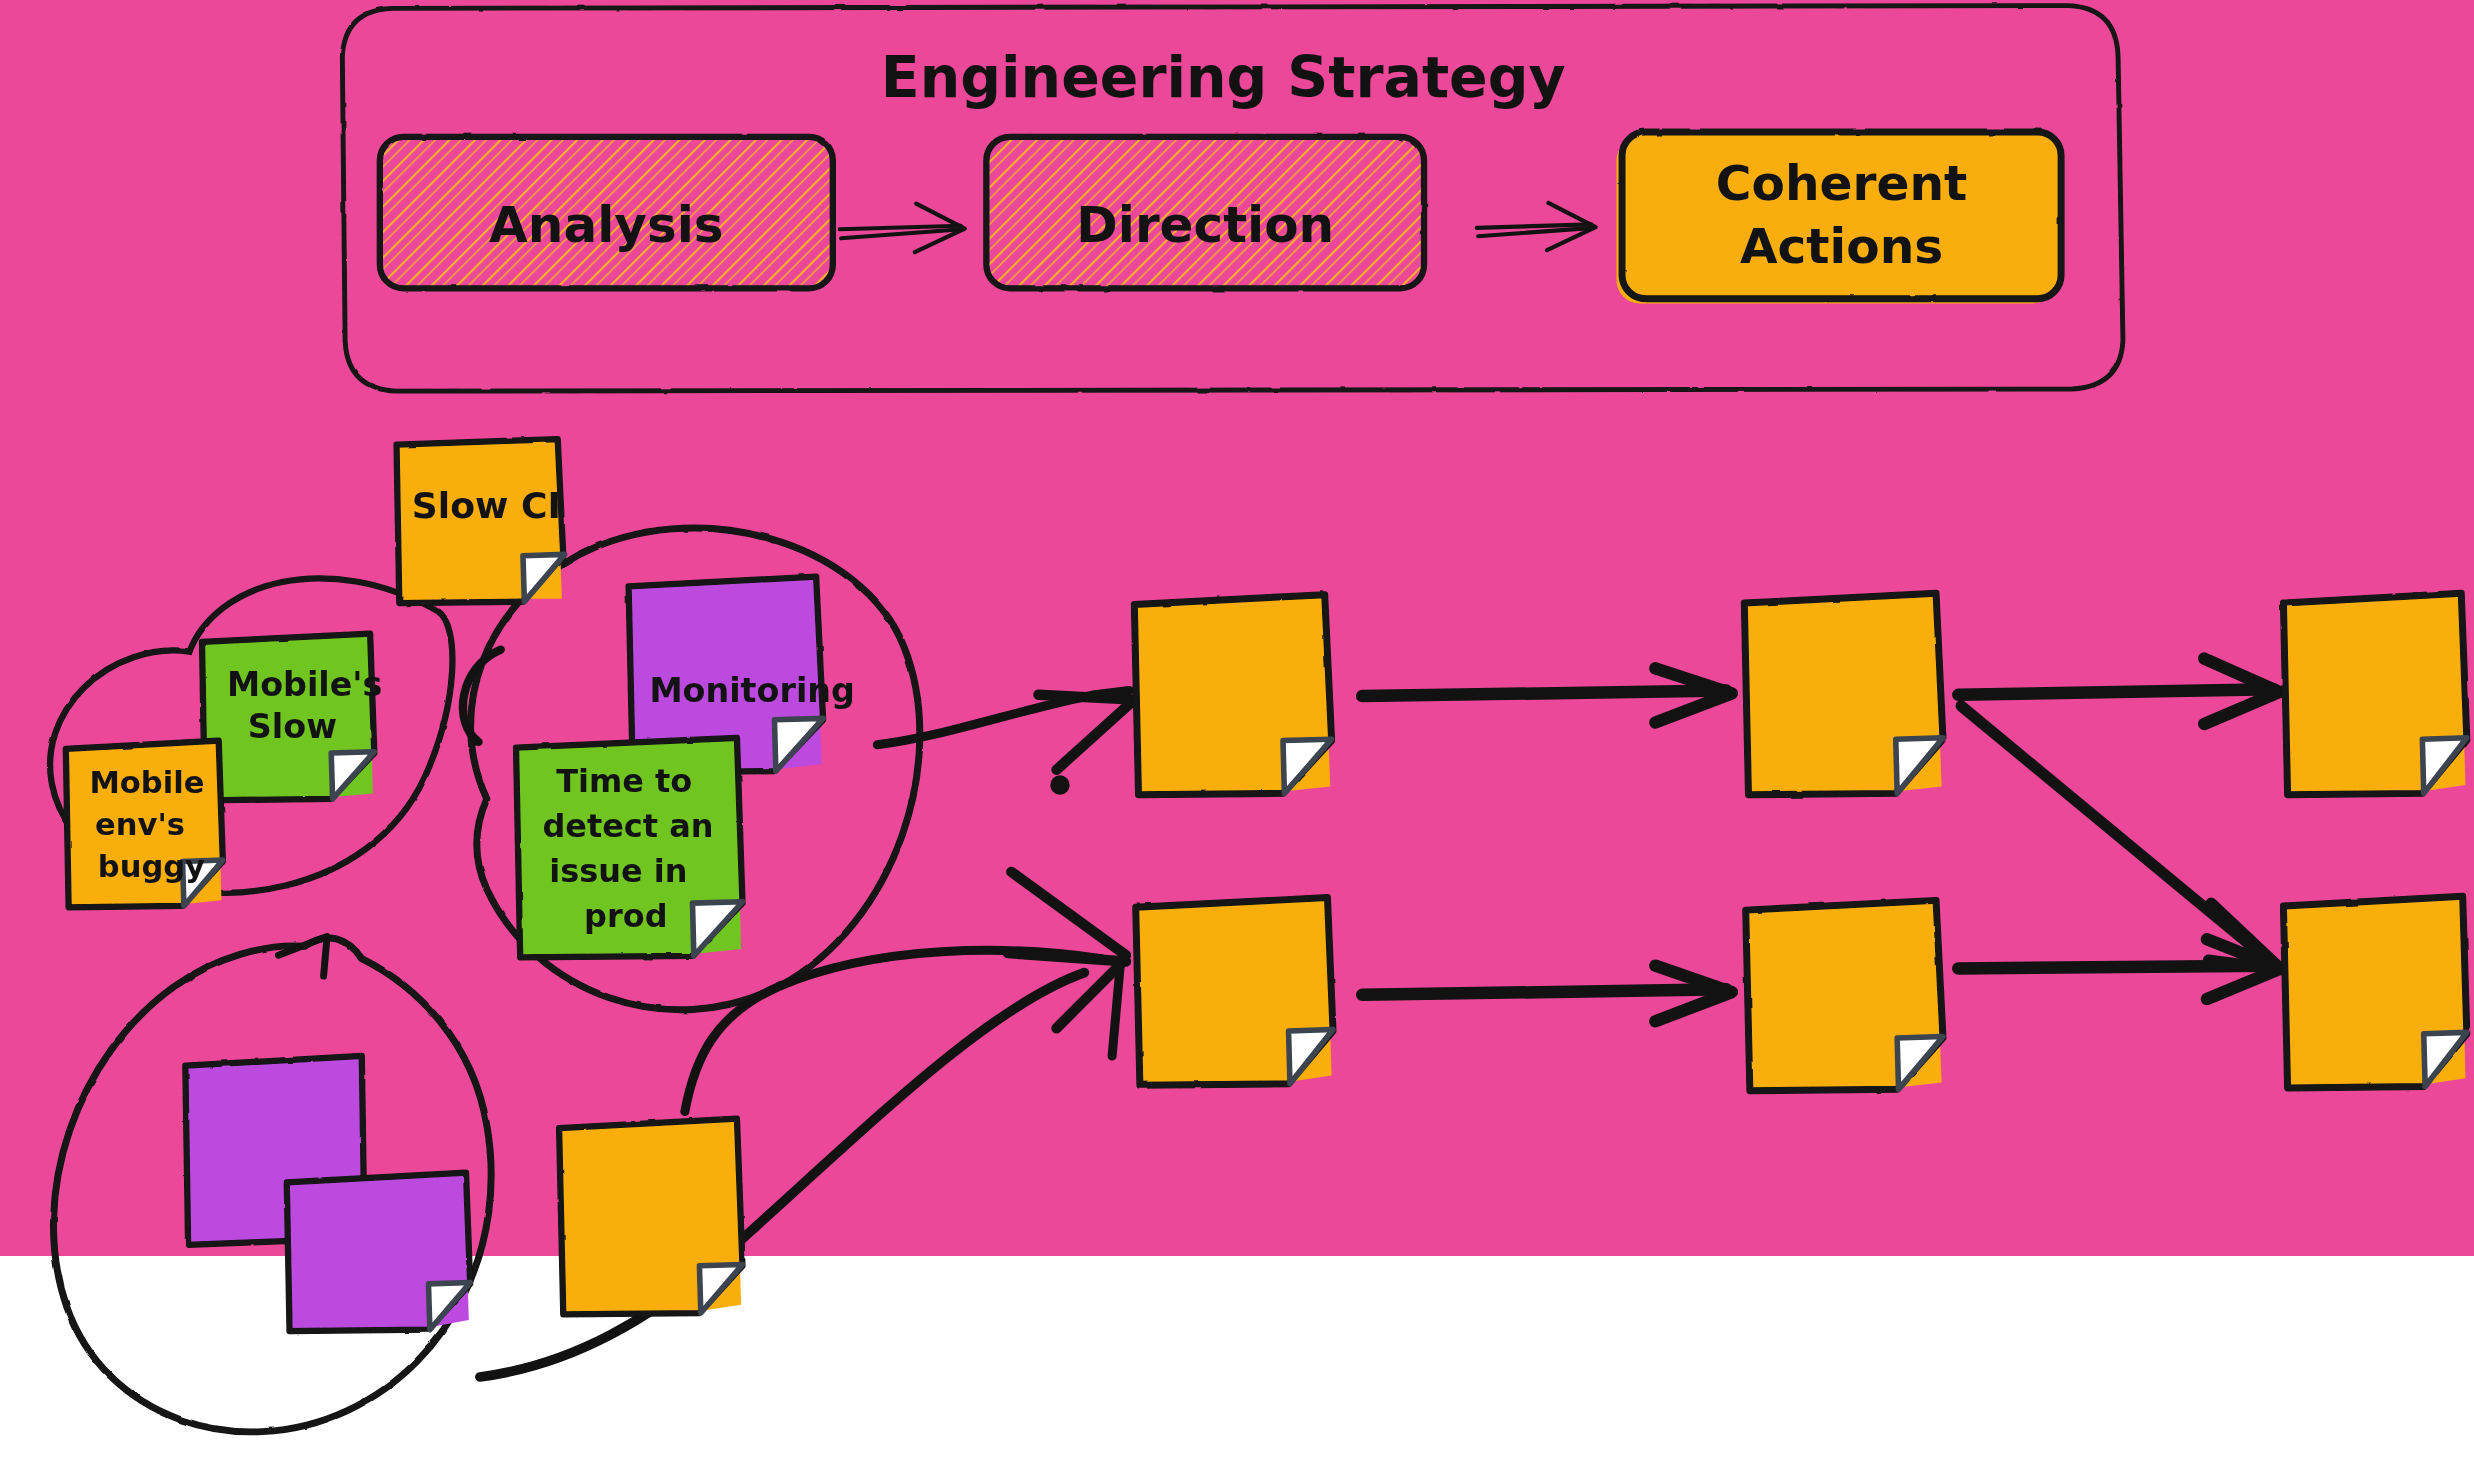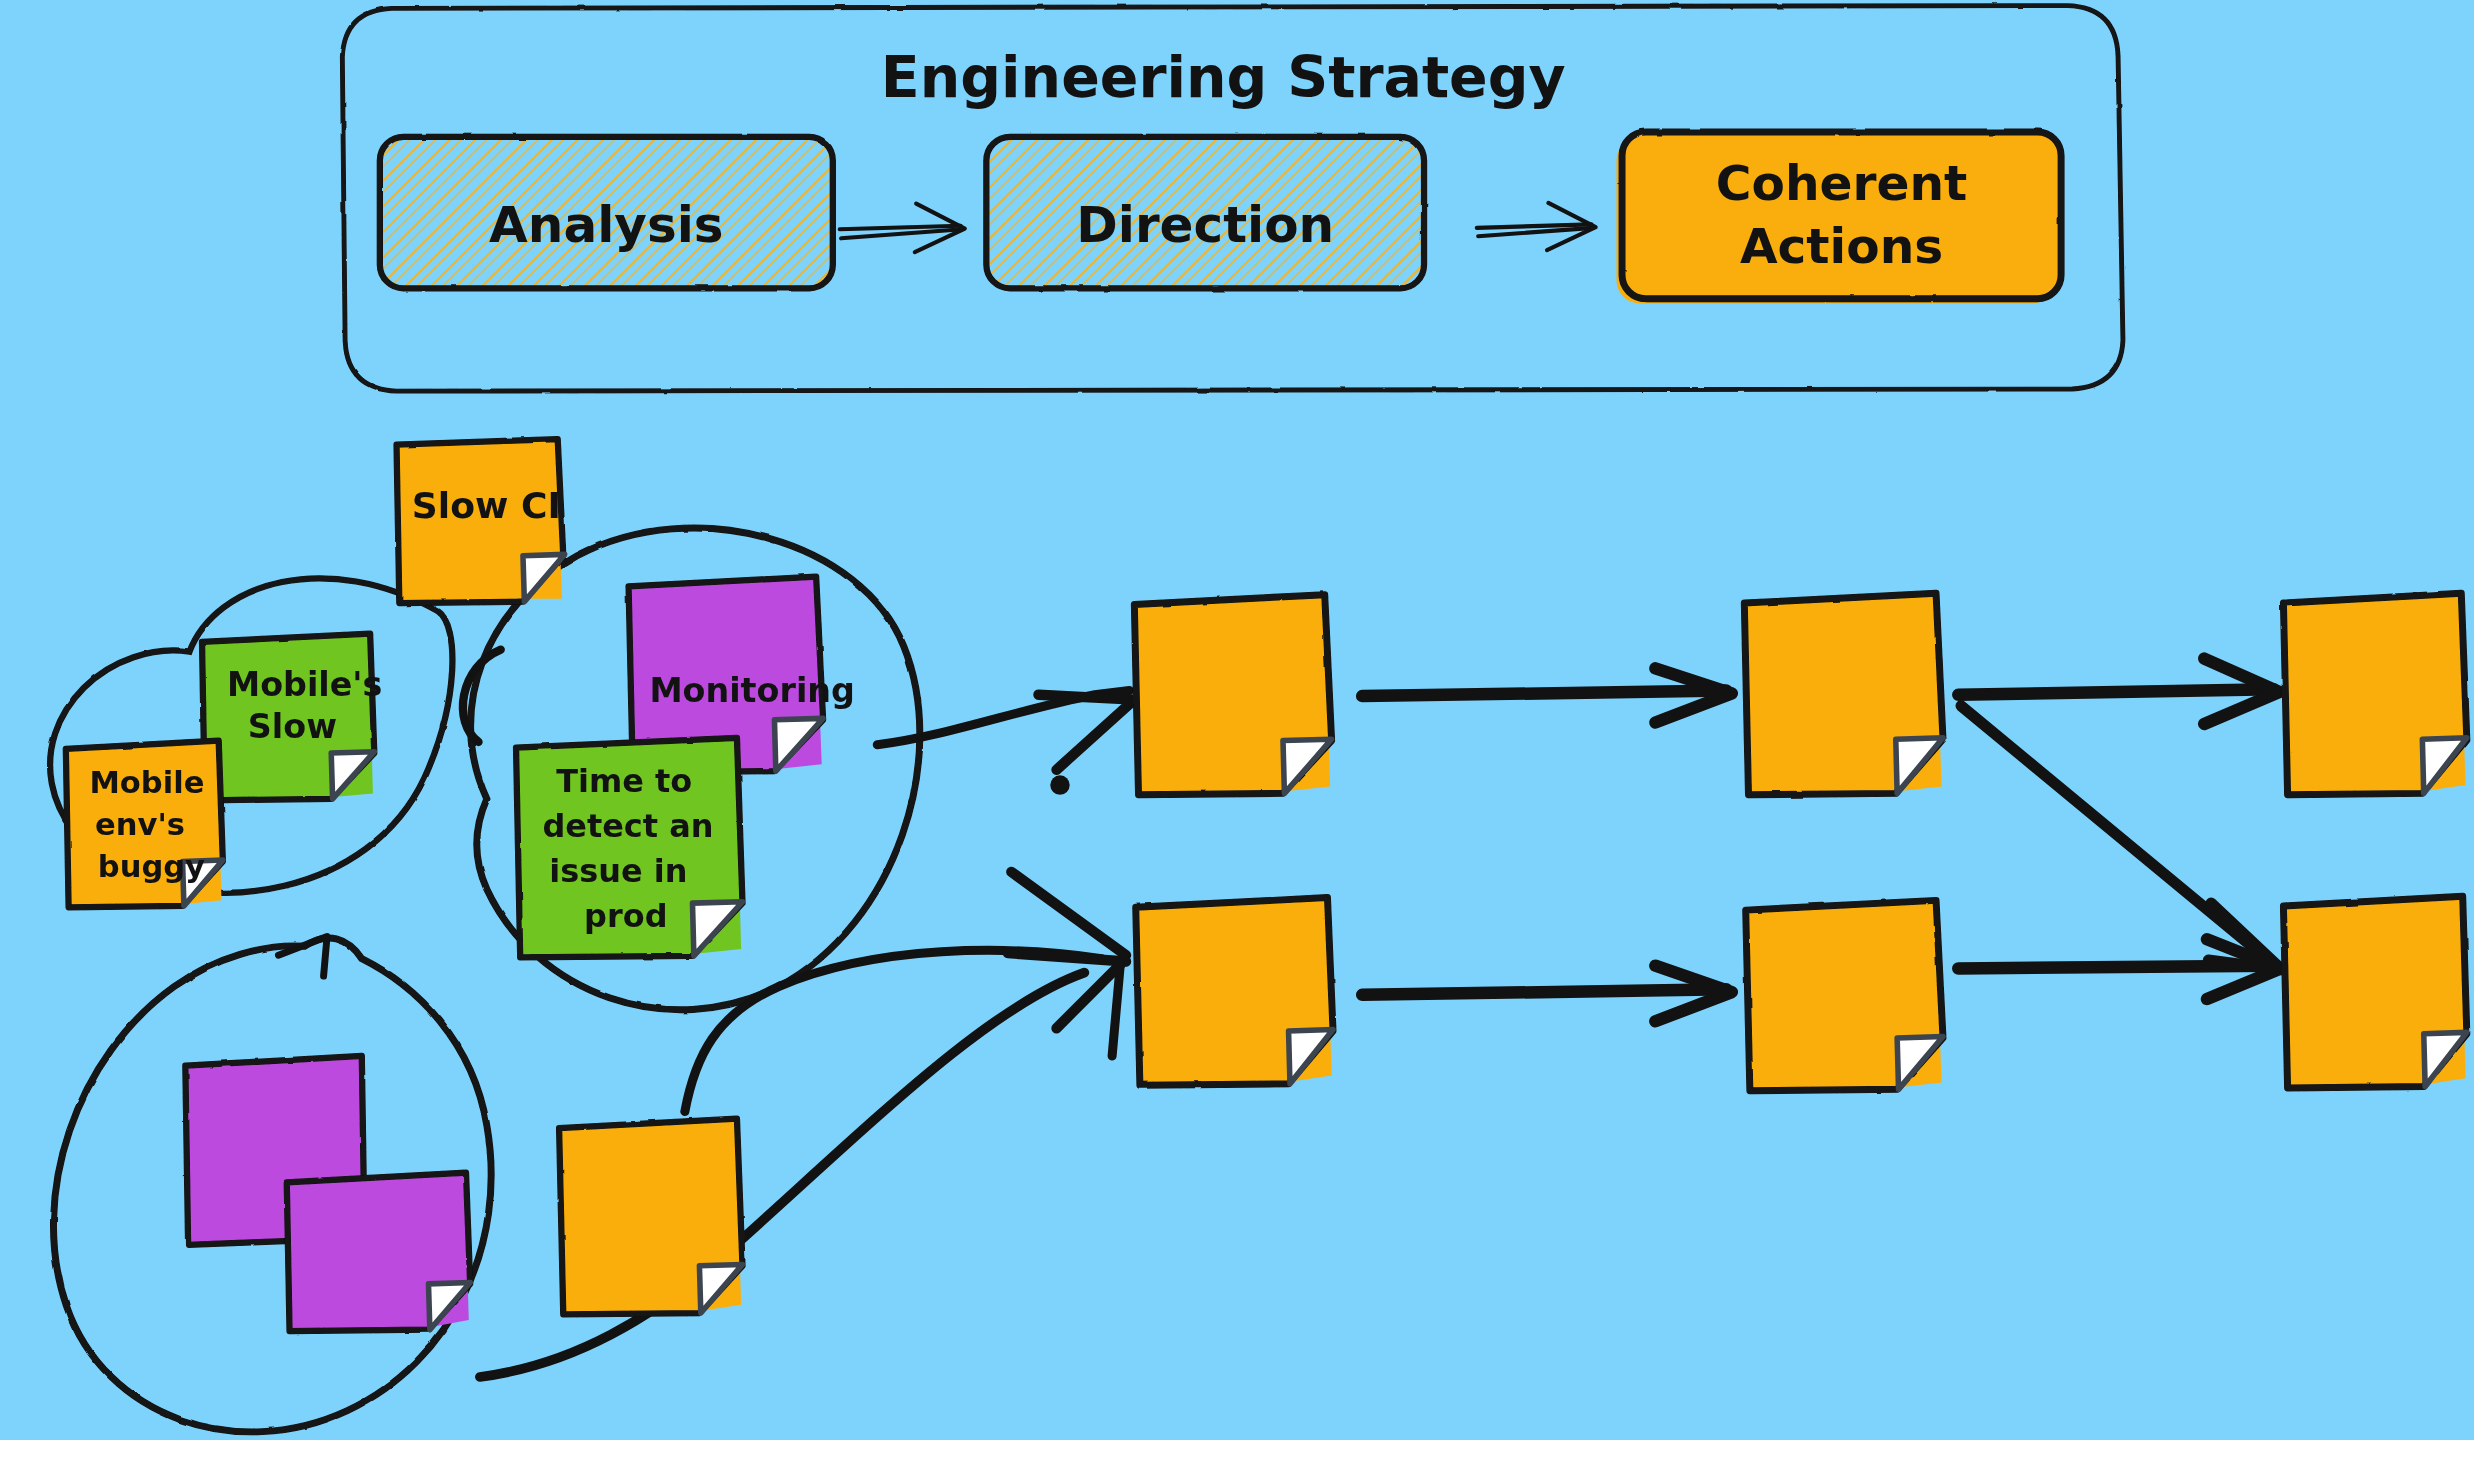--- a/index.html
+++ b/index.html
@@ -9,22 +9,22 @@
   }
   body {
     font-family: "DejaVu Sans", sans-serif;
     width: 2475px;
     height: 1477px;
     overflow: hidden;
   }
   #stage {
     position: relative;
     width: 2475px;
-    height: 1440px;
-    background: #7dd3fc;
+    height: 1256px;
+    background: #ec4899;
   }
   #board {
     position: absolute;
     inset: 0;
     width: 2475px;
     height: 1477px;
   }
   .hand {
     font-family: "DejaVu Sans", sans-serif;
     font-weight: 700;

